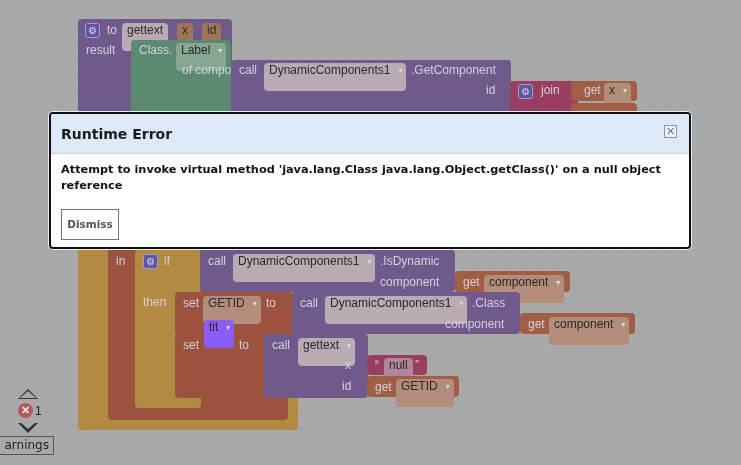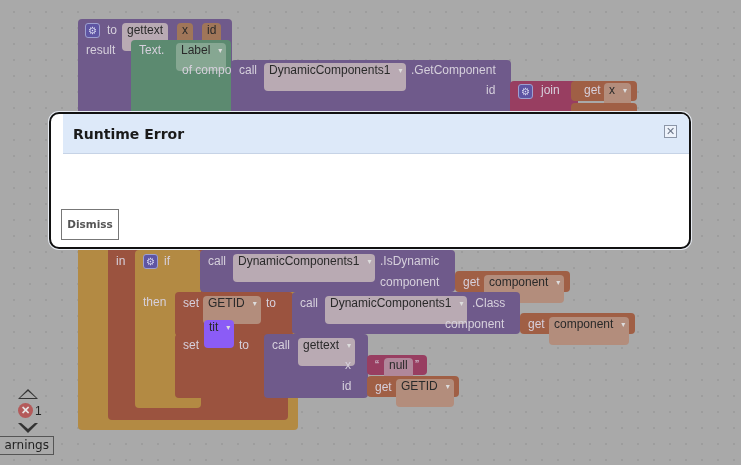--- a/index.html
+++ b/index.html
@@ -28,24 +28,23 @@
   }
   .purple { background: #6f5a8b; }
   .green { background: #5c8a70; }
   .orange-var { background: #a05f45; }
   .magenta { background: #983e61; }
   .gold { background: #b38a43; }
   .red { background: #9b533f; }
 
   .dialog {
     position: absolute; left: 49px; top: 112px; width: 642px; height: 137px;
-    background: #ffffff; border: 2px solid #111; border-radius: 10px;
+    background: #ffffff; border: 2px solid #111; border-radius: 4px;
     box-shadow: 0 0 0 1px #e8ecf3;
     overflow: hidden;
-    padding-left: 12px;
   }
   .dialog-header {
     height: 40px; background: #dde9f9; border-bottom: 1px solid #c6d3e6; position: relative;
   }
   .dialog-title {
     position: absolute; left: 10px; top: 12px; font-family: "DejaVu Sans", sans-serif; font-weight: bold;
     font-size: 14px; color: #1a1a1a;
   }
   .close-btn {
     position: absolute; right: 12px; top: 11px; width: 13px; height: 13px;
@@ -76,21 +75,21 @@
 
   <div class="blk purple" style="left:78px;top:19px;width:154px;height:100px;"></div>
   <div class="gear" style="left:85px;top:23px;">⚙</div>
   <span class="txt" style="left:107px;top:22px;">to</span>
   <span class="dd plain" style="left:122px;top:23px;">gettext</span>
   <span class="dd plain" style="left:177px;top:23px;background:#a07659;">x</span>
   <span class="dd plain" style="left:202px;top:23px;background:#a07659;">id</span>
   <span class="txt" style="left:86px;top:42px;">result</span>
 
   <div class="blk green" style="left:131px;top:40px;width:100px;height:78px;"></div>
-  <span class="txt" style="left:139px;top:42px;">Text.</span>
+  <span class="txt" style="left:139px;top:42px;">Class.</span>
   <span class="dd" style="left:176px;top:43px;background:#86a792;"><span>Label</span><span class="arrow">▾</span></span>
   <span class="txt" style="left:142px;top:62px;margin-left:40px;">of component</span>
 
   <div class="blk purple" style="left:231px;top:60px;width:280px;height:60px;"></div>
   <span class="txt" style="left:239px;top:62px;">call</span>
   <span class="dd" style="left:264px;top:63px;"><span>DynamicComponents1</span><span class="arrow">▾</span></span>
   <span class="txt" style="left:411px;top:62px;">.GetComponent</span>
   <span class="txt" style="left:486px;top:82px;">id</span>
 
   <div class="blk magenta" style="left:510px;top:81px;width:68px;height:40px;"></div>
@@ -155,15 +154,16 @@
   <div class="nav-down"></div>
   <div class="warnings-btn">arnings</div>
 </div>
 
 <div class="dialog">
   <div class="dialog-header">
     <span class="dialog-title">Runtime Error</span>
     <div class="close-btn">✕</div>
   </div>
   <div class="dialog-body">
+    <div>Attempt to invoke virtual method 'java.lang.Class java.lang.Object.getClass()' on a null object reference</div>
   </div>
   <div class="dismiss-btn">Dismiss</div>
 </div>
 
 </body></html>

